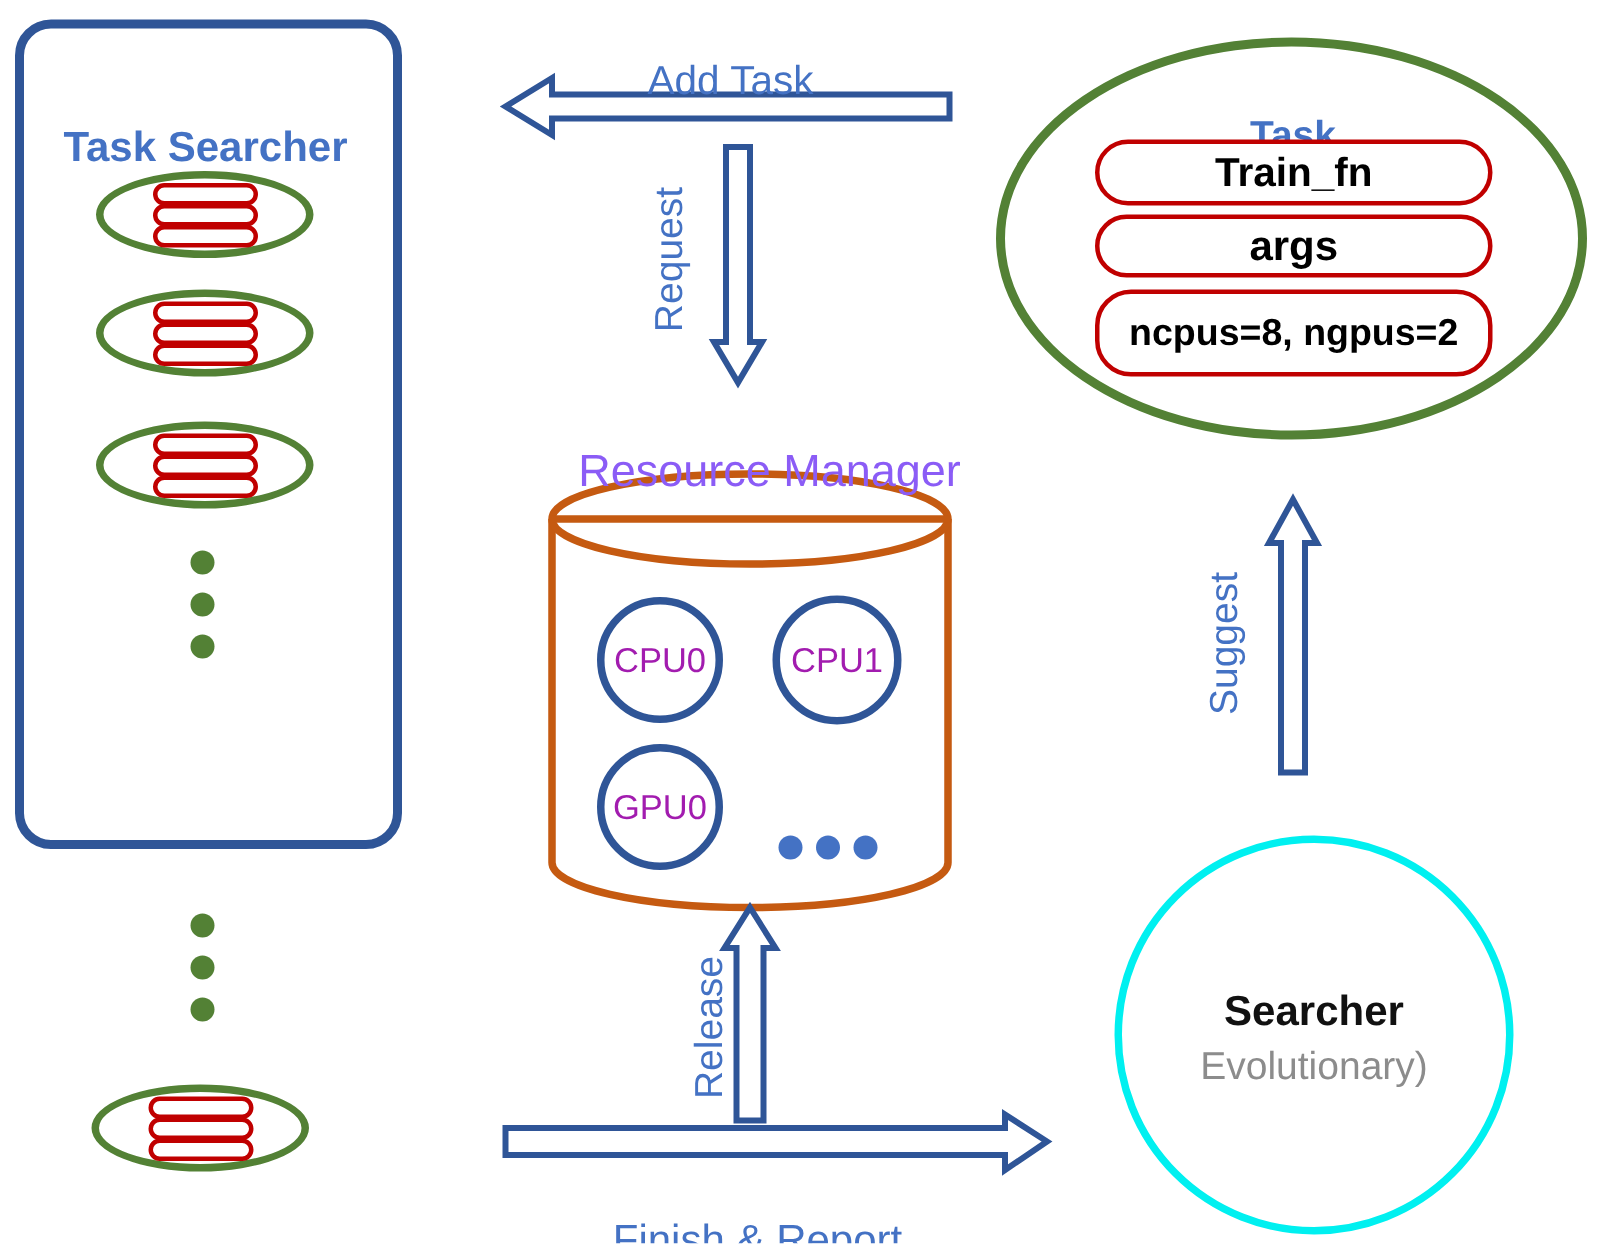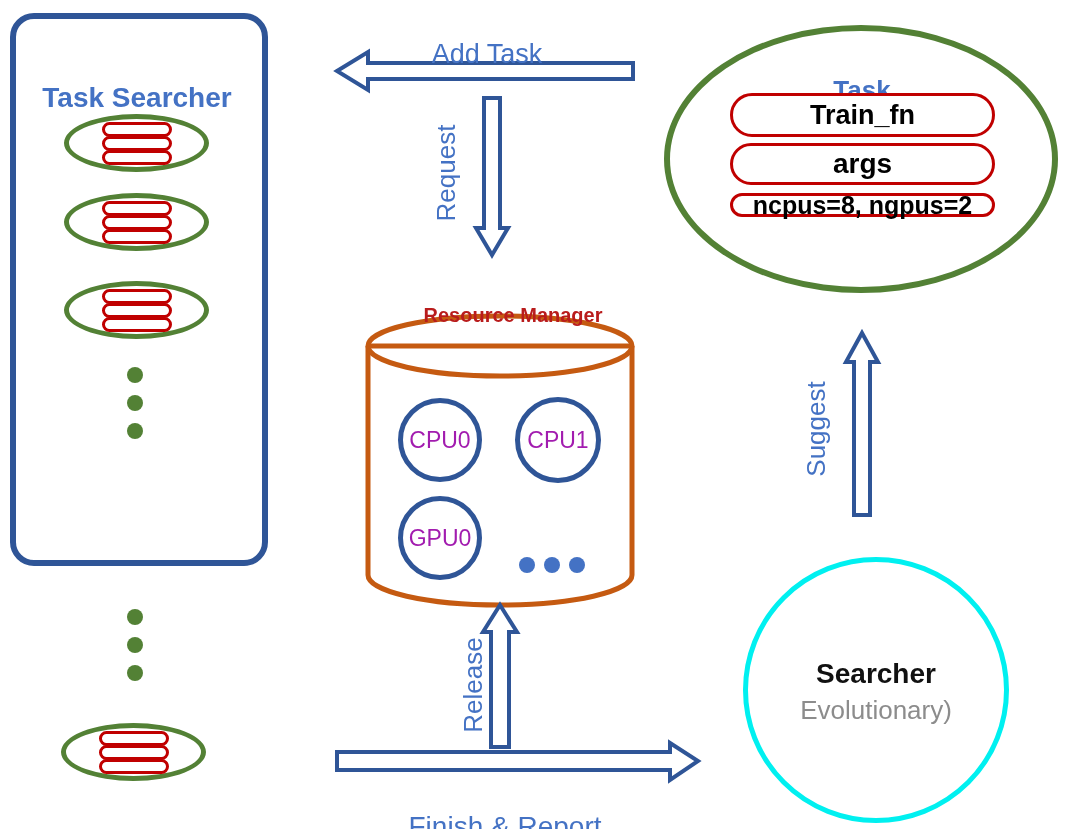--- a/index.html
+++ b/index.html
@@ -5,21 +5,21 @@
   html,body{margin:0;padding:0;background:#ffffff;}
   #canvas{
     position:relative;width:1065px;height:829px;background:#ffffff;overflow:hidden;
     font-family:"Liberation Sans", sans-serif;
   }
   .abs{position:absolute;}
   .hlabel{position:absolute;transform:translate(-50%,-50%);white-space:nowrap;margin-top:28px;}
   .vlabel{position:absolute;transform:translate(-50%,-50%) rotate(-90deg);white-space:nowrap;}
   .blue-label{color:#4472C4;font-size:27px;}
   .blue-label-sm{color:#4472C4;font-size:26px;}
-  .blue-title{color:#b91c1c;font-size:20px;font-weight:bold;}
+  .blue-title{color:#8b5cf6;font-size:30px;font-weight:normal;}
   
   .sched-box{
     left:10px;top:13px;width:258px;height:553px;
     border:6px solid #2F5597;border-radius:24px;box-sizing:border-box;background:#fff;
   }
   .sched-title{left:137px;top:70px;font-size:28px;font-weight:bold;color:#4472C4;}
   
   .tgroup{
     position:absolute;width:145px;height:58px;box-sizing:border-box;
     border:5px solid #538135;border-radius:50%;background:#fff;
@@ -140,21 +140,21 @@
   <div class="dot dot-blue" style="left:577px;top:565px;"></div>
 
   <div class="abs task-ellipse"></div>
   <div class="hlabel task-title">Task</div>
   <div class="stadium" style="top:93px;height:44px;font-size:27px;">
     <span>Train_fn</span>
   </div>
   <div class="stadium" style="top:143px;height:42px;font-size:28px;">
     <span>args</span>
   </div>
-  <div class="stadium" style="top:193px;height:24px;font-size:25px;">
+  <div class="stadium" style="top:193px;height:58px;font-size:25px;">
     <span>ncpus=8, ngpus=2</span>
   </div>
 
   <div class="abs searcher-circle"></div>
   <div class="searcher-text">
     <div class="searcher-title">Searcher</div>
     <div class="searcher-sub">Evolutionary)</div>
   </div>
 
 </div>

